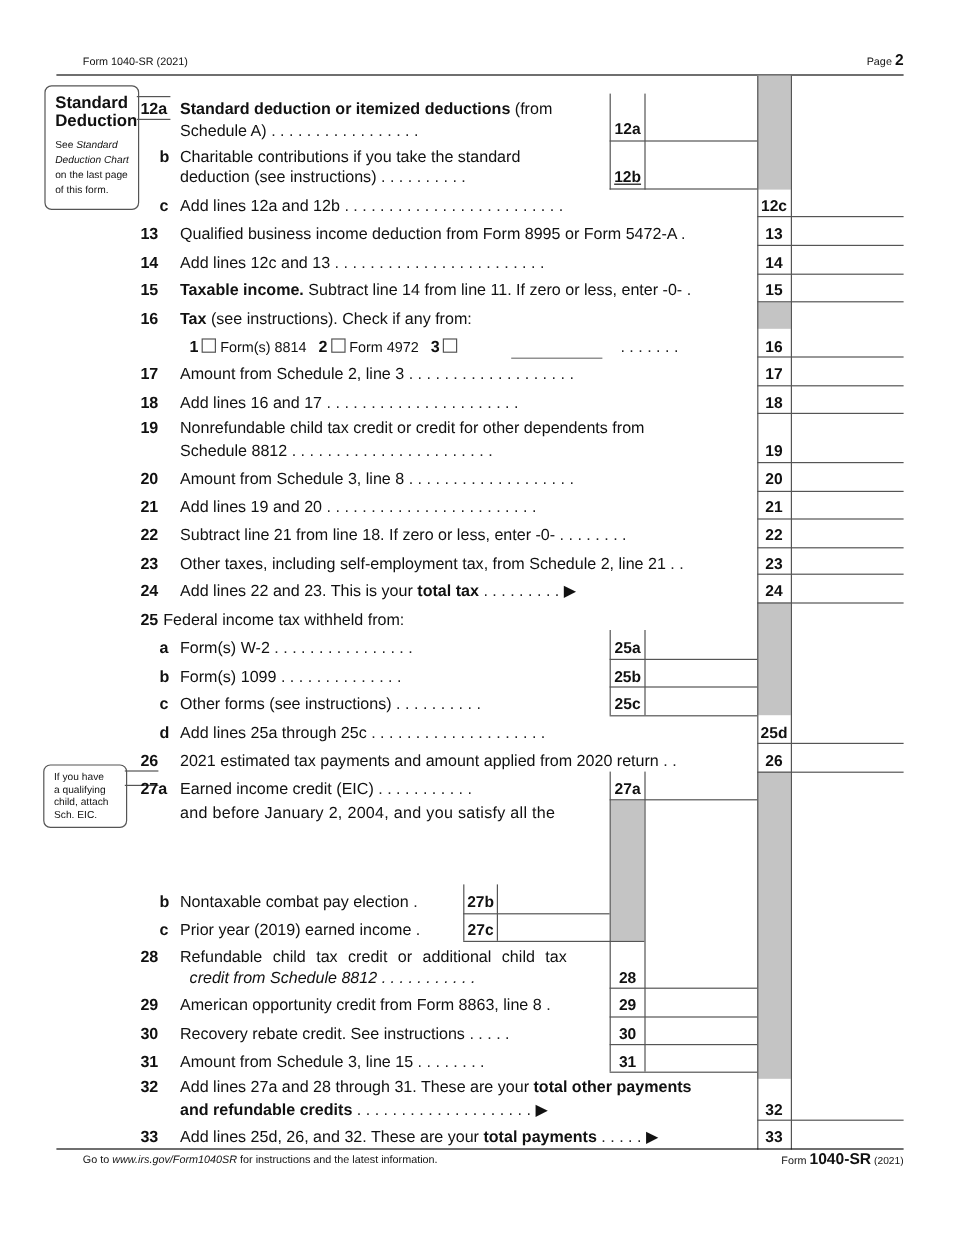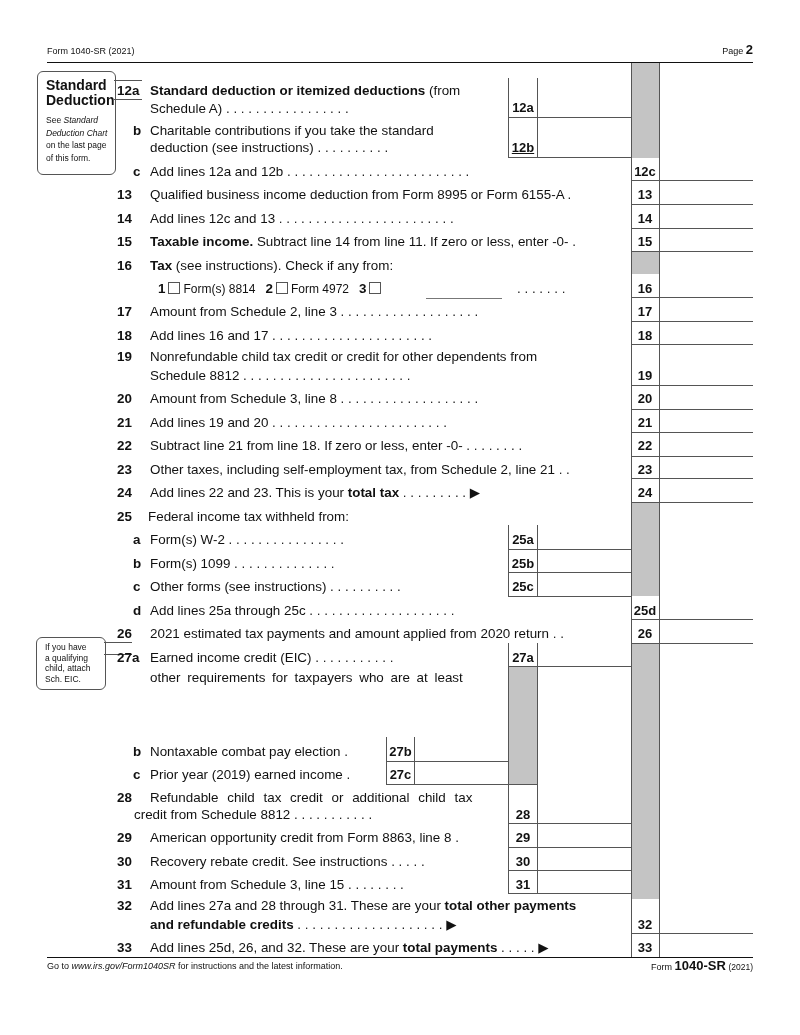--- a/index.html
+++ b/index.html
@@ -1,18 +1,18 @@
 <!DOCTYPE html>
 <html><head>
 <meta charset="utf-8">
 <style>
   html, body { margin:0; padding:0; background:#fff; }
   body { width:800px; height:1035px; position:relative; overflow:hidden;
          font-family:"Liberation Sans", sans-serif; color:#111; }
-  .abs { position:absolute; }
+  .abs { position:absolute;margin-left:22px; }
   .hdr-small { font-size:9px; }
   .t { position:absolute; font-size:13.4px; white-space:nowrap; line-height:16px; }
   .num { position:absolute; font-size:13.4px; font-weight:bold; line-height:16px; }
   .b { font-weight:bold; }
   .dots { letter-spacing:0; color:#222; }
   .hline { position:absolute; height:0; border-top:1px solid #555; }
   .hline.thick { border-top:1.5px solid #111; }
   .vline { position:absolute; width:0; border-left:1px solid #555; }
   .gray { position:absolute; background:#c4c4c4; }
   .boxlbl { position:absolute; font-size:13px; font-weight:bold; line-height:16px; text-align:center; }
@@ -198,54 +198,54 @@
 <div class="num" style="left:117px;top:854px;">30</div>
 <div class="num" style="left:117px;top:877px;">31</div>
 <div class="num" style="left:117px;top:898px;">32</div>
 <div class="num" style="left:117px;top:940px;">33</div>
 
 <div class="t" style="left:150px;top:83px;"><span class="b">Standard deduction or itemized deductions</span><span> (from</span></div>
 <div class="t" style="left:150px;top:101px;"><span>Schedule A)</span><span class="dots"> .  .  .  .  .  .  .  .  .  .  .  .  .  .  .  .  .</span></div>
 <div class="t" style="left:150px;top:123px;">Charitable contributions if you take the standard</div>
 <div class="t" style="left:150px;top:140px;"><span>deduction (see instructions)</span><span class="dots"> .  .  .  .  .  .  .  .  .  .</span></div>
 <div class="t" style="left:150px;top:164px;"><span>Add lines 12a and 12b</span><span class="dots"> .  .  .  .  .  .  .  .  .  .  .  .  .  .  .  .  .  .  .  .  .  .  .  .  .</span></div>
-<div class="t" style="left:150px;top:187px;"><span>Qualified business income deduction from Form 8995 or Form 6155-A</span><span class="dots">  .</span></div>
+<div class="t" style="left:150px;top:187px;"><span>Qualified business income deduction from Form 8995 or Form 5472-A</span><span class="dots">  .</span></div>
 <div class="t" style="left:150px;top:211px;"><span>Add lines 12c and 13</span><span class="dots">  .  .  .  .  .  .  .  .  .  .  .  .  .  .  .  .  .  .  .  .  .  .  .  .</span></div>
 <div class="t" style="left:150px;top:234px;"><span class="b">Taxable income.</span><span> Subtract line 14 from line 11. If zero or less, enter -0-</span><span class="dots"> .</span></div>
 <div class="t" style="left:150px;top:258px;"><span class="b">Tax</span><span> (see instructions). Check if any from:</span></div>
 <div class="t" style="left:158px;top:281px;font-size:12px;">
   <b style="font-size:13.4px;">1</b><span class="cb"></span><span>Form(s) 8814</span>
   &nbsp;&nbsp;<b style="font-size:13.4px;">2</b><span class="cb"></span><span>Form 4972</span>
   &nbsp;&nbsp;<b style="font-size:13.4px;">3</b><span class="cb"></span>
 </div>
 <input class="field" style="left: 426px; top: 282px; width: 72px; height: 14px; border-bottom: 1px solid rgb(119, 119, 119);" value="">
 <div class="t dots" style="left:517px;top:281px;">.  .  .  .  .  .  .</div>
 <div class="t" style="left:150px;top:304px;"><span>Amount from Schedule 2, line 3</span><span class="dots"> .  .  .  .  .  .  .  .  .  .  .  .  .  .  .  .  .  .  .</span></div>
 <div class="t" style="left:150px;top:328px;"><span>Add lines 16 and 17</span><span class="dots">   .  .  .  .  .  .  .  .  .  .  .  .  .  .  .  .  .  .  .  .  .  .</span></div>
 <div class="t" style="left:150px;top:349px;">Nonrefundable child tax credit or credit for other dependents from</div>
 <div class="t" style="left:150px;top:368px;"><span>Schedule 8812</span><span class="dots"> .  .  .  .  .  .  .  .  .  .  .  .  .  .  .  .  .  .  .  .  .  .  .</span></div>
 <div class="t" style="left:150px;top:391px;"><span>Amount from Schedule 3, line 8</span><span class="dots"> .  .  .  .  .  .  .  .  .  .  .  .  .  .  .  .  .  .  .</span></div>
 <div class="t" style="left:150px;top:415px;"><span>Add lines 19 and 20</span><span class="dots"> .  .  .  .  .  .  .  .  .  .  .  .  .  .  .  .  .  .  .  .  .  .  .  .</span></div>
 <div class="t" style="left:150px;top:438px;"><span>Subtract line 21 from line 18. If zero or less, enter -0-</span><span class="dots">  .  .  .  .  .  .  .  .</span></div>
 <div class="t" style="left:150px;top:462px;"><span>Other taxes, including self-employment tax, from Schedule 2, line 21</span><span class="dots"> .  .</span></div>
 <div class="t" style="left:150px;top:485px;"><span>Add lines 22 and 23. This is your </span><span class="b">total tax</span><span class="dots">   .  .  .  .  .  .  .  .  .  </span><span>▶</span></div>
-<div class="t" style="left:148px;top:509px;">Federal income tax withheld from:</div>
+<div class="t" style="left:136px;top:509px;">Federal income tax withheld from:</div>
 <div class="t" style="left:150px;top:532px;"><span>Form(s) W-2</span><span class="dots"> .  .  .  .  .  .  .  .  .  .  .  .  .  .  .  .</span></div>
 <div class="t" style="left:150px;top:556px;"><span>Form(s) 1099</span><span class="dots">   .  .  .  .  .  .  .  .  .  .  .  .  .  .</span></div>
 <div class="t" style="left:150px;top:579px;"><span>Other forms (see instructions)</span><span class="dots"> .  .  .  .  .  .  .  .  .  .</span></div>
 <div class="t" style="left:150px;top:603px;"><span>Add lines 25a through 25c</span><span class="dots"> .  .  .  .  .  .  .  .  .  .  .  .  .  .  .  .  .  .  .  .</span></div>
 <div class="t" style="left:150px;top:626px;"><span>2021 estimated tax payments and amount applied from 2020 return</span><span class="dots">   .  .</span></div>
 <div class="t" style="left:150px;top:650px;"><span>Earned income credit (EIC)</span><span class="dots"> .  .  .  .  .  .  .  .  .  .  .</span></div>
 <div class="t" style="left:150px;top:669px;line-height:18.5px;width:330px;">
-  <div style="word-spacing:3px;">other requirements for taxpayers who are at least</div>
+  <div style="letter-spacing:0.25px;">and before January 2, 2004, and you satisfy all the</div>
 </div>
 <div class="t" style="left:150px;top:744px;"><span>Nontaxable combat pay election</span><span class="dots"> .</span></div>
 <div class="t" style="left:150px;top:767px;"><span>Prior year (2019) earned income</span><span class="dots"> .</span></div>
 <div class="t" style="left:150px;top:790px;word-spacing:5px;">Refundable child tax credit or additional child tax</div>
-<div class="t" style="left:134px;top:807px;"><span>credit from Schedule 8812</span><span class="dots"> .  .  .  .  .  .  .  .  .  .  .</span></div>
+<div class="t" style="left:158px;top:807px;font-style:italic;"><span>credit from Schedule 8812</span><span class="dots"> .  .  .  .  .  .  .  .  .  .  .</span></div>
 <div class="t" style="left:150px;top:830px;"><span>American opportunity credit from Form 8863, line 8</span><span class="dots"> .</span></div>
 <div class="t" style="left:150px;top:854px;"><span>Recovery rebate credit. See instructions</span><span class="dots">   .  .  .  .  .</span></div>
 <div class="t" style="left:150px;top:877px;"><span>Amount from Schedule 3, line 15</span><span class="dots">   .  .  .  .  .  .  .  .</span></div>
 <div class="t" style="left:150px;top:898px;"><span>Add lines 27a and 28 through 31. These are your </span><span class="b">total other payments</span></div>
 <div class="t" style="left:150px;top:917px;"><span class="b">and refundable credits</span><span class="dots"> .  .  .  .  .  .  .  .  .  .  .  .  .  .  .  .  .  .  .  . </span>▶</div>
 <div class="t" style="left:150px;top:940px;text-align:center;"><span>Add lines 25d, 26, and 32. These are your </span><span class="b">total payments</span><span class="dots"> .  .  .  .  .  </span>▶</div>
 
 <div class="abs" style="left:47px;top:961px;font-size:9px;">
   <span>Go to </span><i>www.irs.gov/Form1040SR</i><span> for instructions and the latest information.</span>
 </div>

